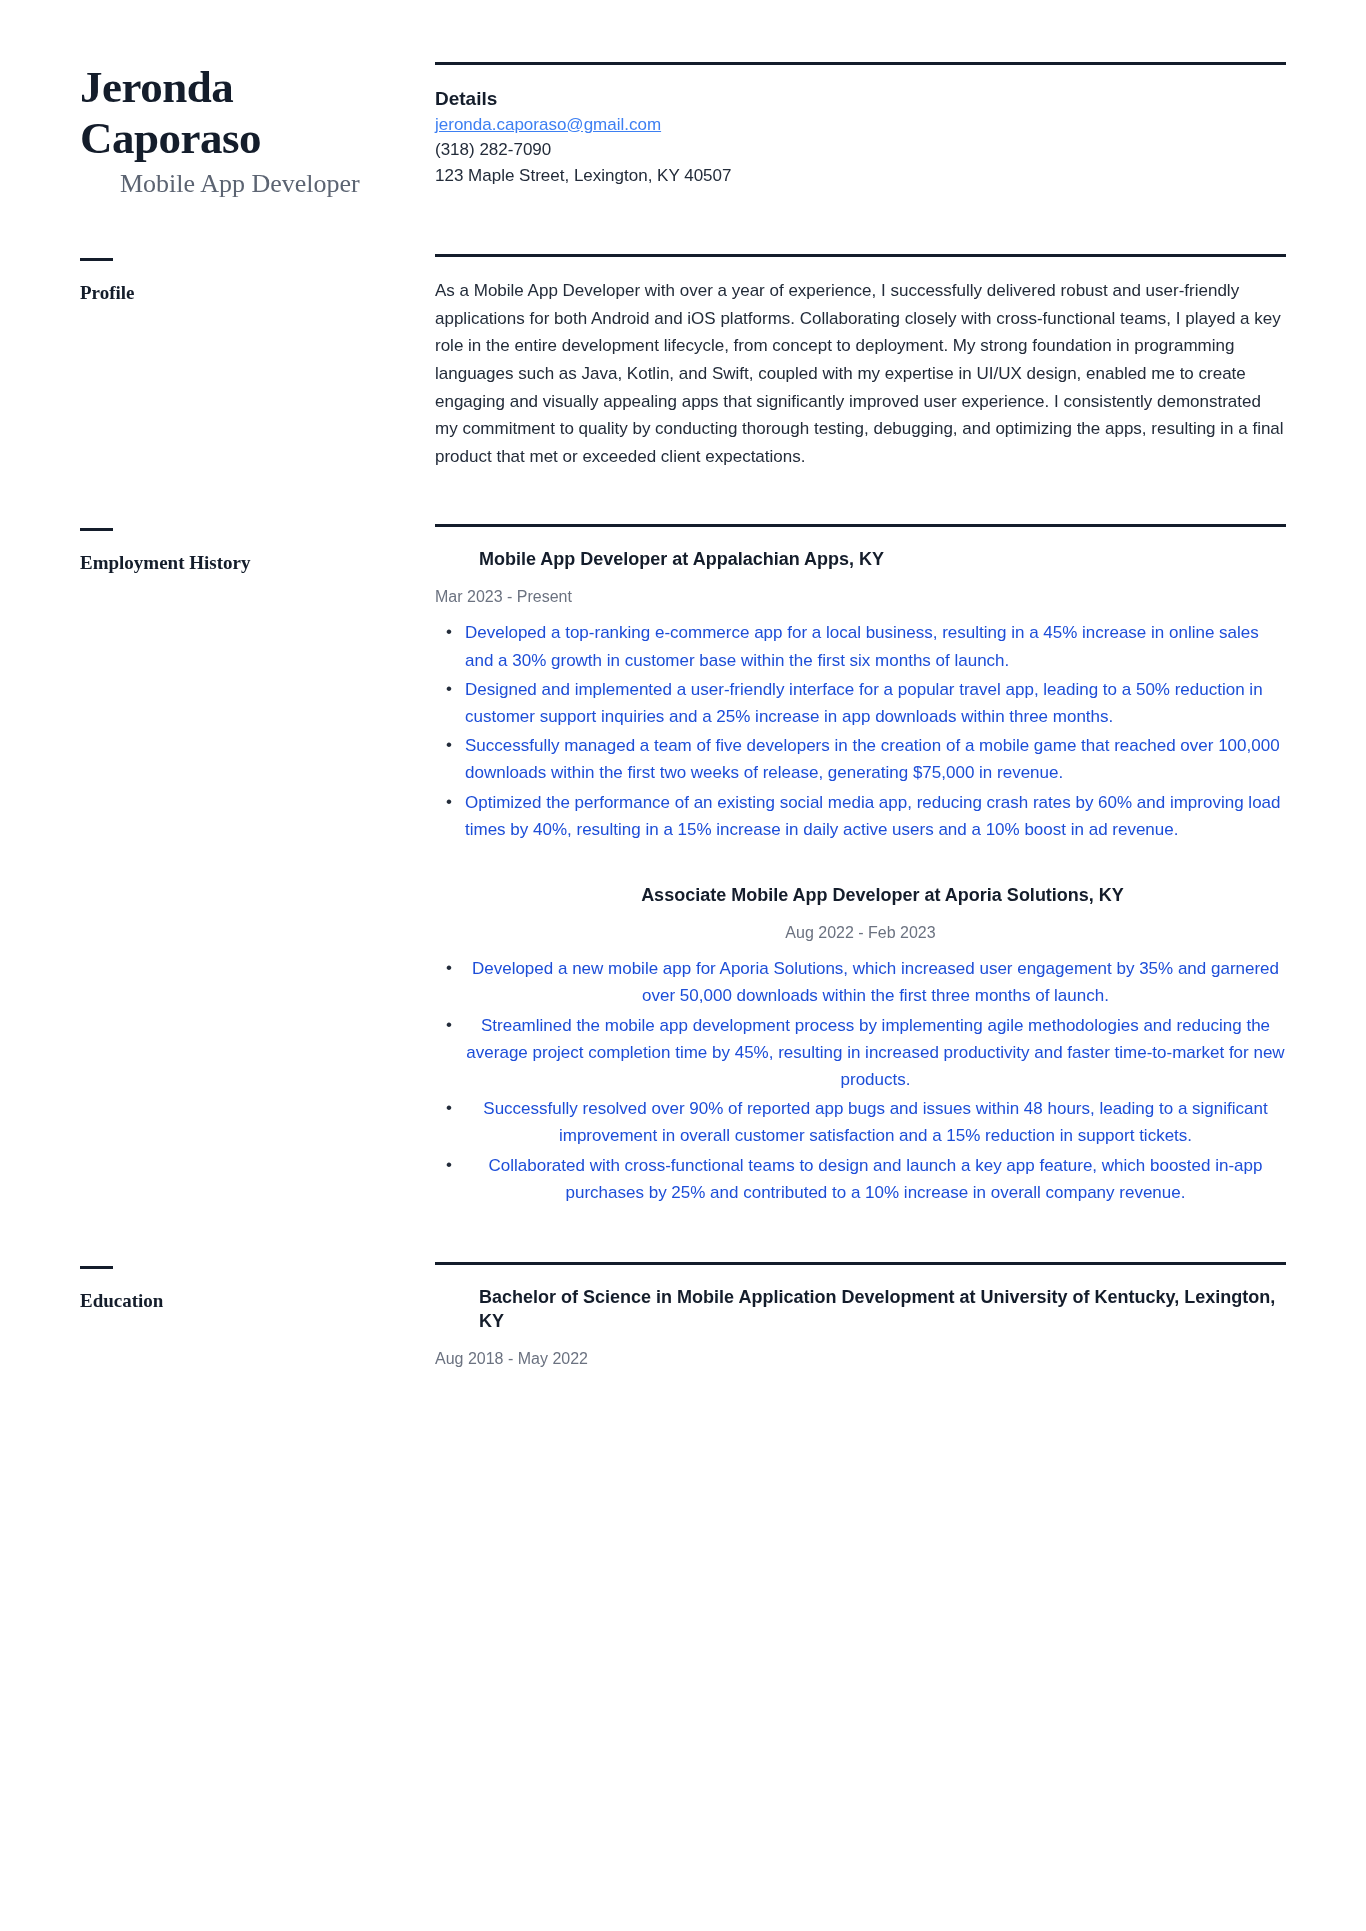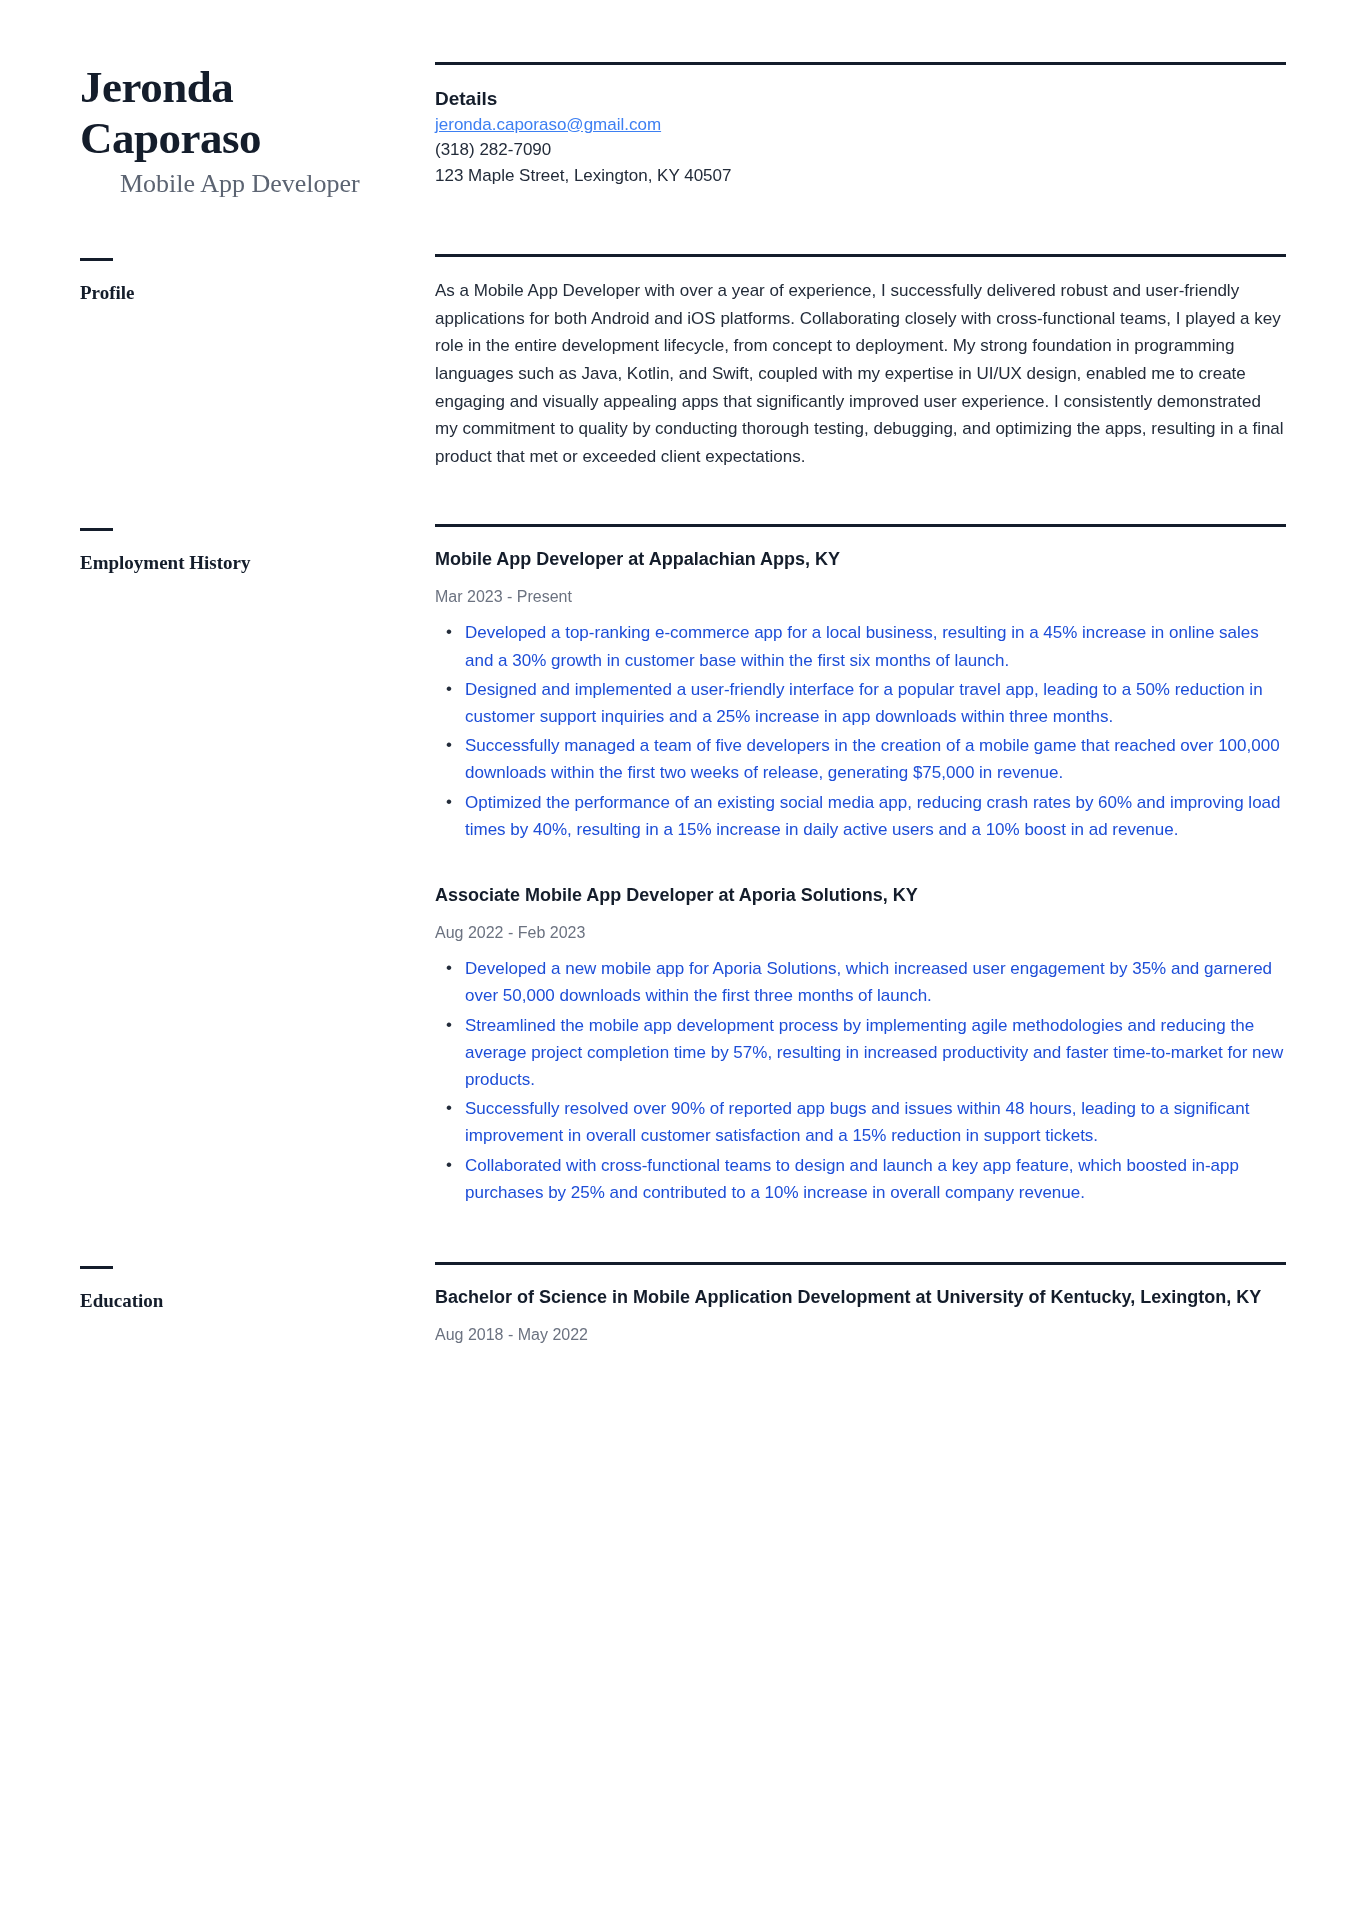--- a/index.html
+++ b/index.html
@@ -102,27 +102,28 @@
   .section-row { margin-top: 54px; }
 
   .body-text {
     font-size: 17px;
     line-height: 1.62;
     color: #232c3a;
     padding-top: 20px;
   }
 
   .entry { padding-top: 20px; }
-  .entry + .entry { padding-top: 38px; }
+  .entry + .entry { padding-top: 38px; text-align: center; }
 
   .entry-title {
     font-size: 18px;
     font-weight: 700;
     color: #141d2b;
     line-height: 1.35;
+    margin-left: 44px;
   }
   .entry-date {
     font-size: 16px;
     color: #6b7280;
     line-height: 1.5;
     margin-top: 14px;
   }
 
   ul.bullets {
     margin-top: 10px;
@@ -195,21 +196,21 @@
           <li>Successfully managed a team of five developers in the creation of a mobile game that reached over 100,000 downloads within the first two weeks of release, generating $75,000 in revenue.</li>
           <li>Optimized the performance of an existing social media app, reducing crash rates by 60% and improving load times by 40%, resulting in a 15% increase in daily active users and a 10% boost in ad revenue.</li>
         </ul>
       </div>
 
       <div class="entry">
         <div class="entry-title">Associate Mobile App Developer at Aporia Solutions, KY</div>
         <div class="entry-date">Aug 2022 - Feb 2023</div>
         <ul class="bullets">
           <li>Developed a new mobile app for Aporia Solutions, which increased user engagement by 35% and garnered over 50,000 downloads within the first three months of launch.</li>
-          <li>Streamlined the mobile app development process by implementing agile methodologies and reducing the average project completion time by 57%, resulting in increased productivity and faster time-to-market for new products.</li>
+          <li>Streamlined the mobile app development process by implementing agile methodologies and reducing the average project completion time by 45%, resulting in increased productivity and faster time-to-market for new products.</li>
           <li>Successfully resolved over 90% of reported app bugs and issues within 48 hours, leading to a significant improvement in overall customer satisfaction and a 15% reduction in support tickets.</li>
           <li>Collaborated with cross-functional teams to design and launch a key app feature, which boosted in-app purchases by 25% and contributed to a 10% increase in overall company revenue.</li>
         </ul>
       </div>
 
     </div>
   </div>
 
   <div class="row section-row">
     <div class="col-left">

